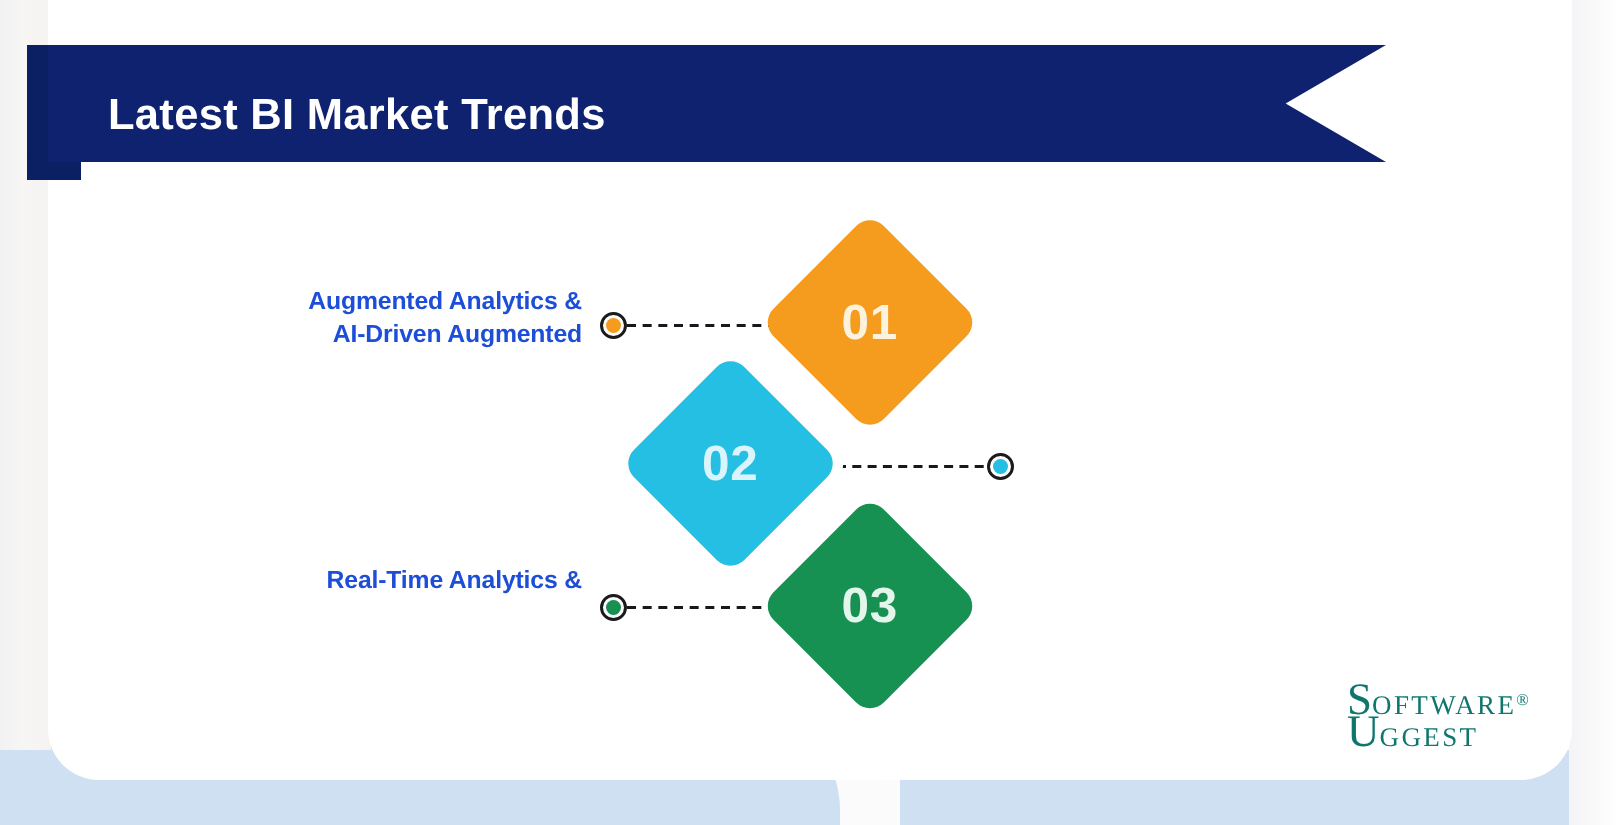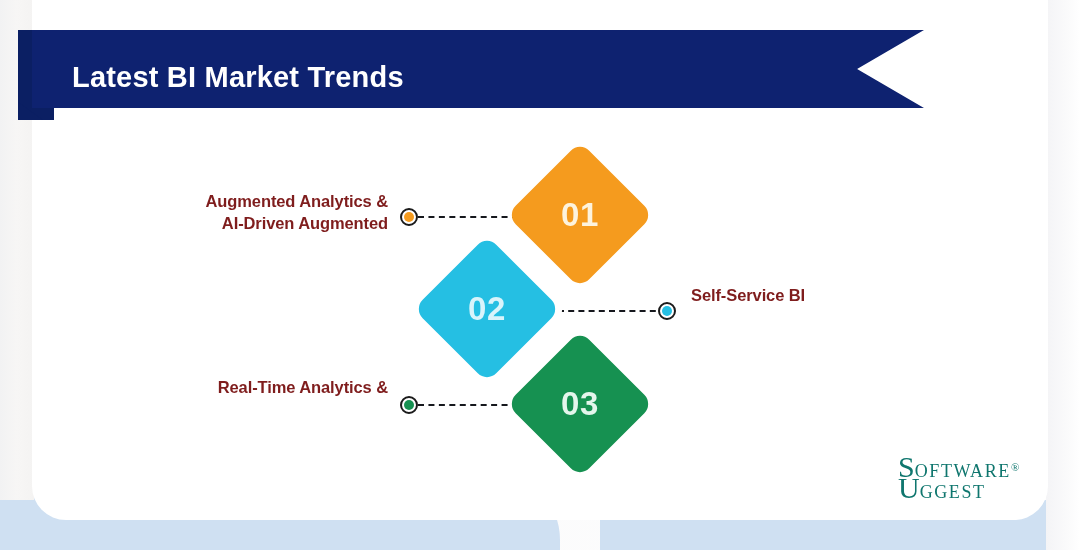--- a/index.html
+++ b/index.html
@@ -168,21 +168,21 @@
     position: absolute;
     height: 0;
     border-top: 2px dashed #16181d;
   }
 
   
   .label {
     position: absolute;
     font-size: 16.5px;
     font-weight: bold;
-    color: #7f1d1d;
+    color: #1d4ed8;
     line-height: 1.33;
     letter-spacing: -0.1px;
   }
   .label.right-align { text-align: right; }
   .label.left-align  { text-align: left; }
 
   
   .logo {
     position: absolute;
     left: 898px;
@@ -253,21 +253,20 @@
   <div class="dot" style="left:400px; top:396px;">
     <i style="background:#169151;"></i>
   </div>
 
   <div class="label right-align" style="left:120px; top:191px; width:268px;">
     <div>Augmented Analytics &amp;</div>
     <div>AI-Driven Augmented</div>
   </div>
 
   <div class="label left-align" style="left:691px; top:285px; width:300px;">
-    <div>Self-Service BI</div>
   </div>
 
   <div class="label right-align" style="left:120px; top:377px; width:268px;">
     <div>Real-Time Analytics &amp;</div>
   </div>
 
   <div class="logo">
     <span class="row row1">
       <span class="cap">S</span><span class="rest">OFTWARE</span><span class="reg">®</span>
     </span>

